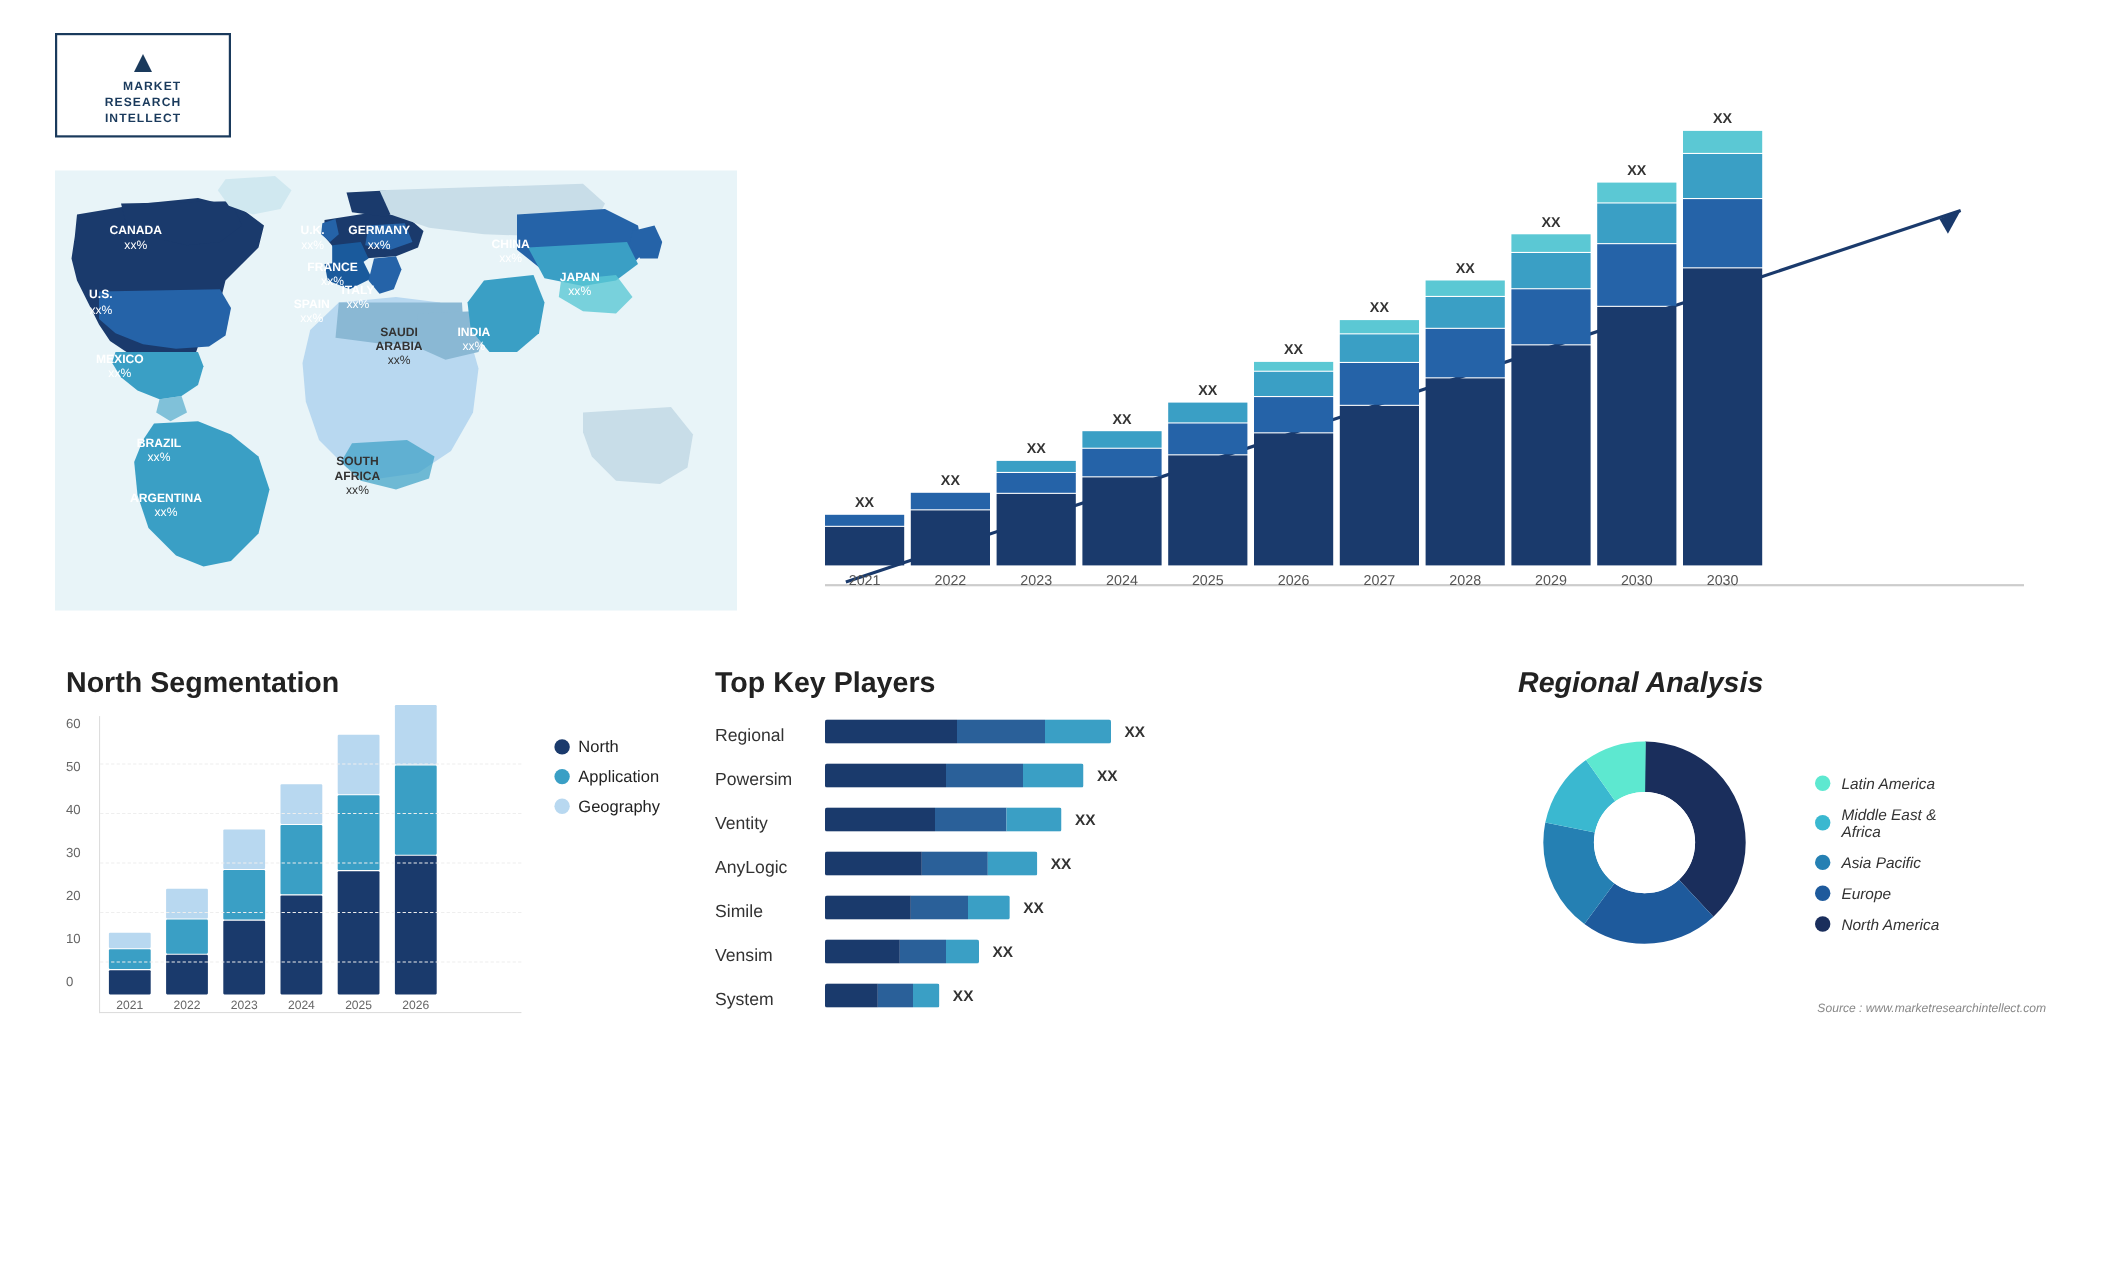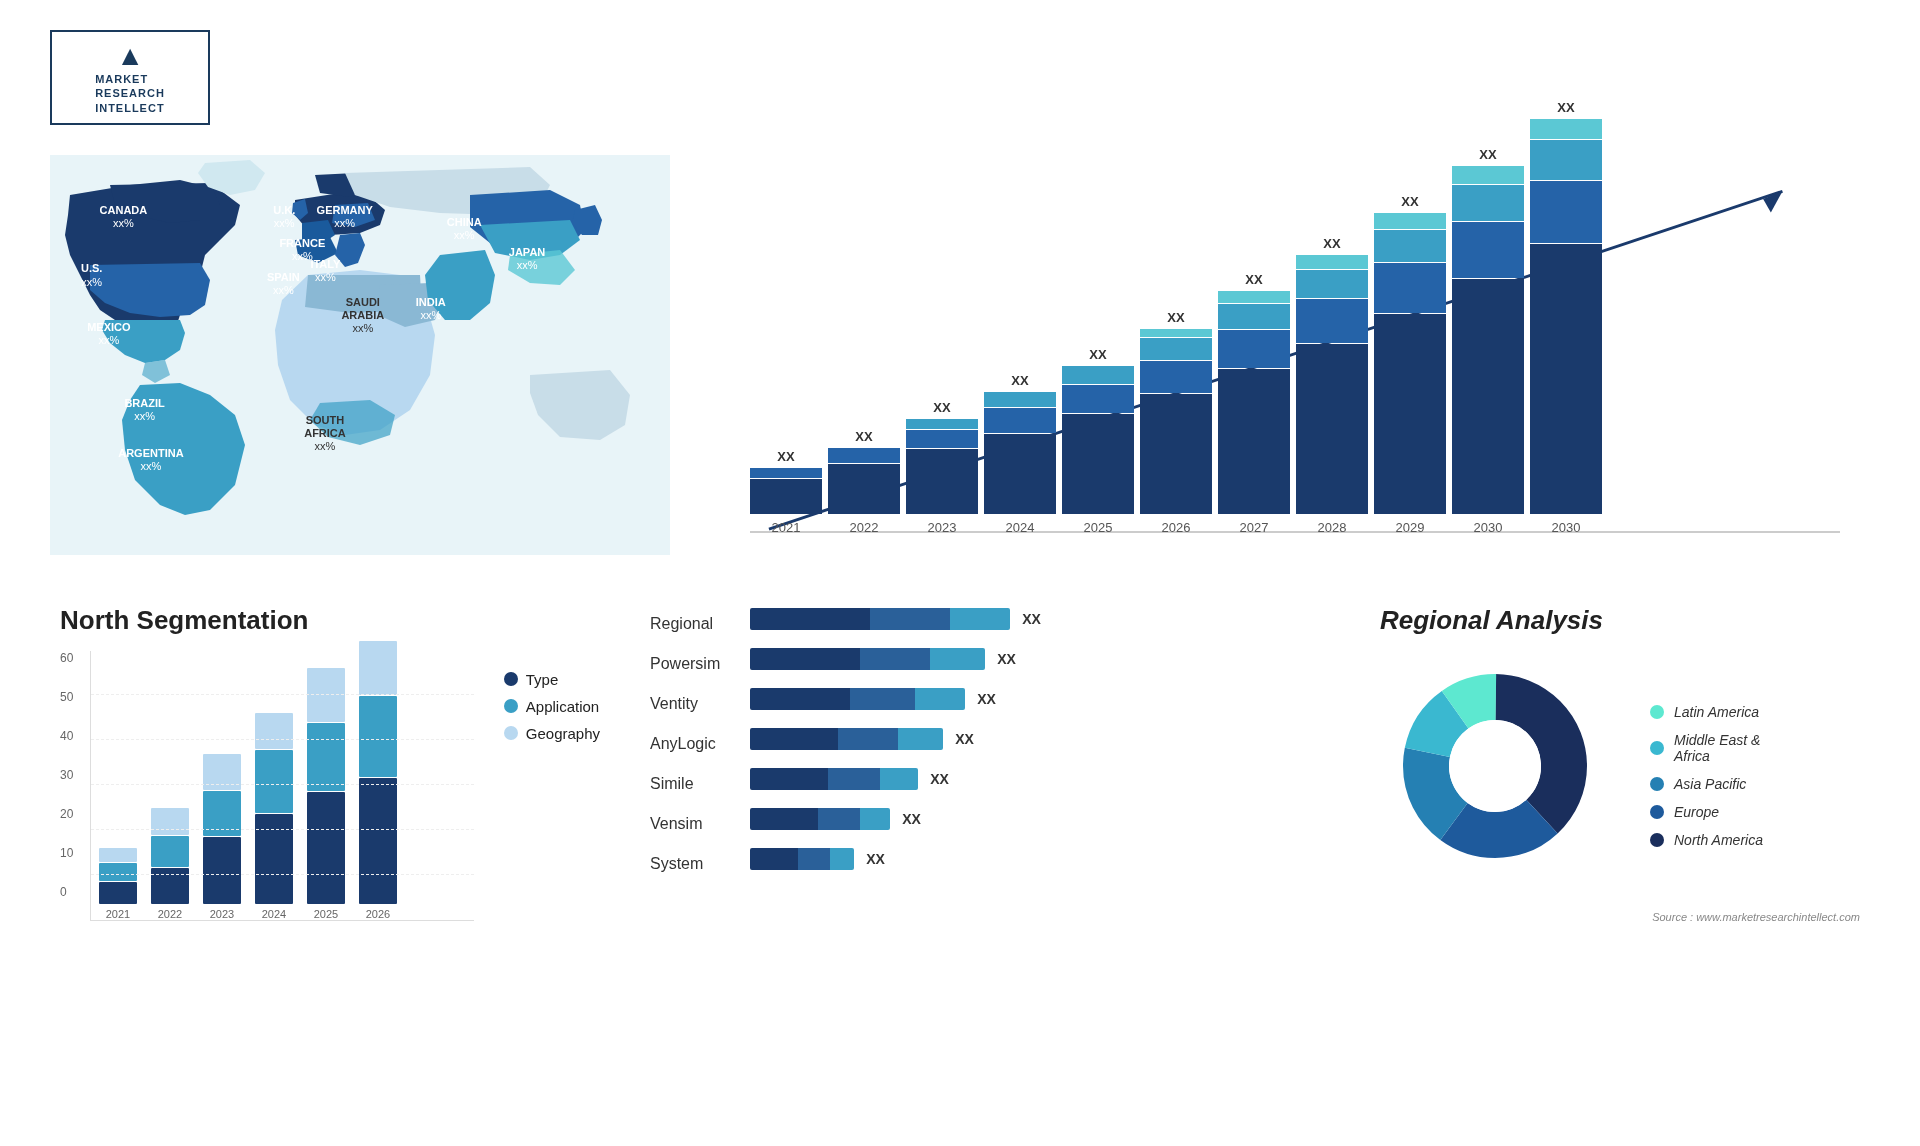--- a/index.html
+++ b/index.html
@@ -33,21 +33,21 @@
     }
     .logo-icon {
       font-size: 28px;
       color: #1a3a5c;
       font-weight: 900;
     }
     .logo-text {
       font-size: 11px;
       font-weight: 700;
       color: #1a3a5c;
-      text-align: left;
+      text-align: right;
       line-height: 1.3;
       letter-spacing: 1px;
     }
 
     
     .main-content {
       display: grid;
       grid-template-columns: 620px 1fr;
       grid-template-rows: 430px auto;
       gap: 20px 30px;
@@ -511,35 +511,36 @@
               <div style="width:38px;height:81px;background:#3a9fc5;border-radius:1px;"></div>
               <div style="width:38px;height:54px;background:#b8d8f0;border-radius:1px;"></div>
             </div>
             <span style="font-size:11px;color:#666;margin-top:4px;">2026</span>
           </div>
         </div>
 
         <div class="seg-legend">
           <div class="seg-legend-item">
             <div class="seg-legend-dot" style="background:#1a3a6c;"></div>
-            <span>Type</span>
+            <span>North</span>
           </div>
           <div class="seg-legend-item">
             <div class="seg-legend-dot" style="background:#3a9fc5;"></div>
             <span>Application</span>
           </div>
           <div class="seg-legend-item">
             <div class="seg-legend-dot" style="background:#b8d8f0;"></div>
             <span>Geography</span>
           </div>
         </div>
       </div>
     </div>
 
     <div class="key-players-section">
+      <h2 class="section-title">Top Key Players</h2>
       <div class="players-content">
         <div class="player-names">
           <div class="player-name">Regional</div>
           <div class="player-name">Powersim</div>
           <div class="player-name">Ventity</div>
           <div class="player-name">AnyLogic</div>
           <div class="player-name">Simile</div>
           <div class="player-name">Vensim</div>
           <div class="player-name">System</div>
         </div>

